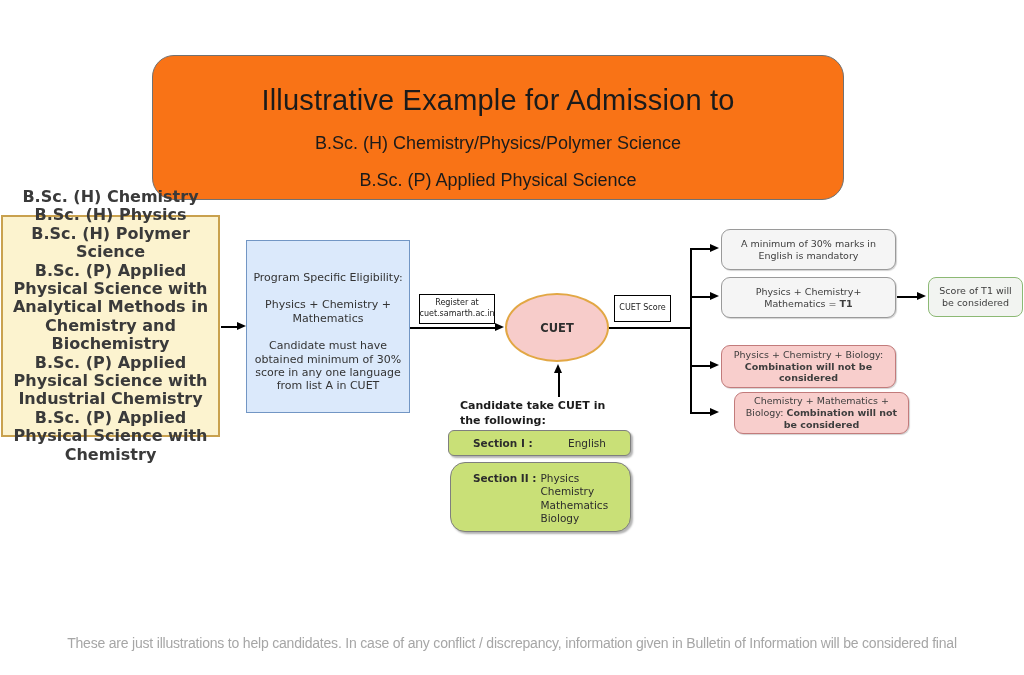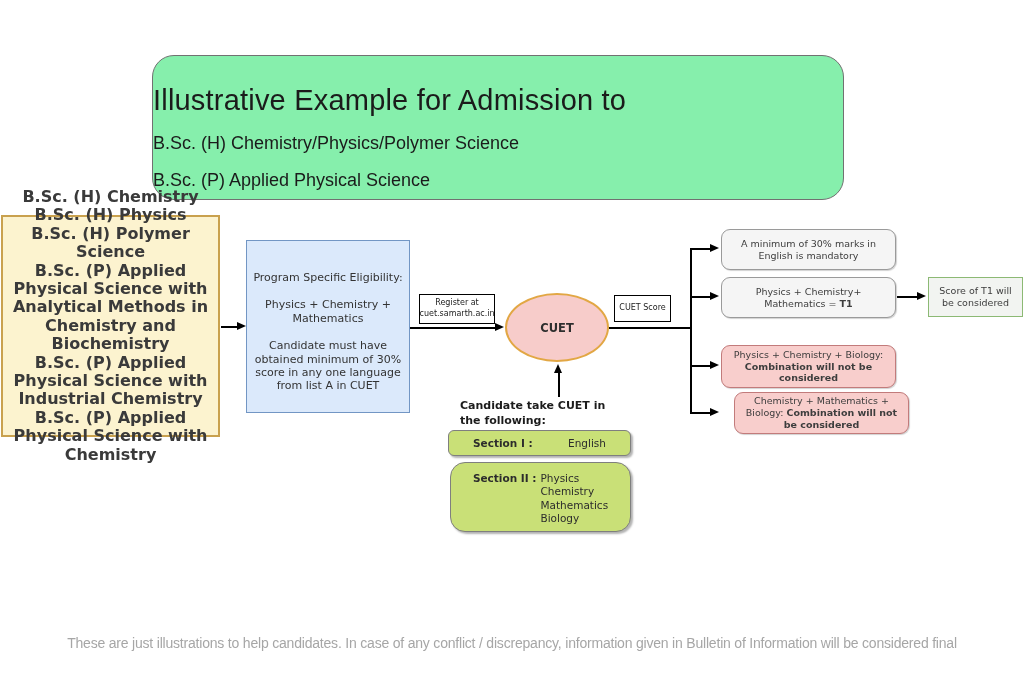--- a/index.html
+++ b/index.html
@@ -1,22 +1,22 @@
 <!DOCTYPE html>
 <html><head>
 <meta charset="utf-8">
 <style>
   html,body{margin:0;padding:0;background:#fff;}
   #canvas{position:relative;width:1024px;height:675px;background:#ffffff;overflow:hidden;
           font-family:"DejaVu Sans",sans-serif;color:#3d3d3d;}
   .abs{position:absolute;box-sizing:border-box;}
 
   
-  .title-box{left:152px;top:55px;width:692px;height:145px;background:#86efac;
-             border:1px solid #717171;border-radius:22px;}
+  .title-box{left:152px;top:55px;width:692px;height:145px;background:#f97316;
+             border:1px solid #717171;border-radius:22px;text-align:center;}
   .title-main{margin-top:28px;font-size:29px;color:#1b1b1b;letter-spacing:.2px;
               font-family:"Liberation Sans",sans-serif;}
   .title-sub{font-size:18px;color:#1b1b1b;margin-top:16px;font-family:"Liberation Sans",sans-serif;}
 
   
   .programs-box{left:1px;top:215px;width:219px;height:222px;background:#FCF3CF;
                 border:2px solid #C9A14E;display:flex;flex-direction:column;justify-content:center;
                 text-align:center;font-weight:bold;font-size:16px;line-height:1.15;color:#3a3a3a;
                 padding:0 3px;}
   .programs-box div{margin:0;}
@@ -50,21 +50,21 @@
   .result-box{left:721px;width:175px;border-radius:9px;display:flex;align-items:center;
               justify-content:center;text-align:center;font-size:9.5px;line-height:1.25;
               color:#3d3d3d;padding:2px 5px;box-shadow:1px 1px 1px rgba(0,0,0,.18);}
   .gray{background:#F5F5F5;border:1px solid #9A9A9A;}
   .pink{background:#F8CECC;border:1px solid #C27B7B;}
   .result-1{top:229px;height:41px;}
   .result-2{top:277px;height:41px;}
   .result-3{top:345px;height:43px;}
   .result-4{top:392px;height:42px;margin-left:13px;}
   .t1-box{left:928px;top:277px;width:95px;height:40px;background:#F2F4F1;
-          border:1.5px solid #8CB974;border-radius:0;display:flex;align-items:center;
+          border:1.5px solid #8CB974;border-radius:8px;display:flex;align-items:center;
           justify-content:center;text-align:center;font-size:9.5px;line-height:1.3;color:#3d3d3d;
           padding:0 3px;}
 
   
   .instruction{left:460px;top:399px;width:155px;font-weight:bold;font-size:11px;
                line-height:1.35;color:#1c1c1c;}
   .lime{background:#C9E077;border:1px solid #7f7f7f;box-shadow:2px 2px 2px rgba(0,0,0,.3);
         color:#2c2c2c;}
   .section1-box{left:448px;top:430px;width:183px;height:26px;border-radius:6px;display:flex;
                 align-items:center;justify-content:center;font-size:10.5px;gap:16px;}

